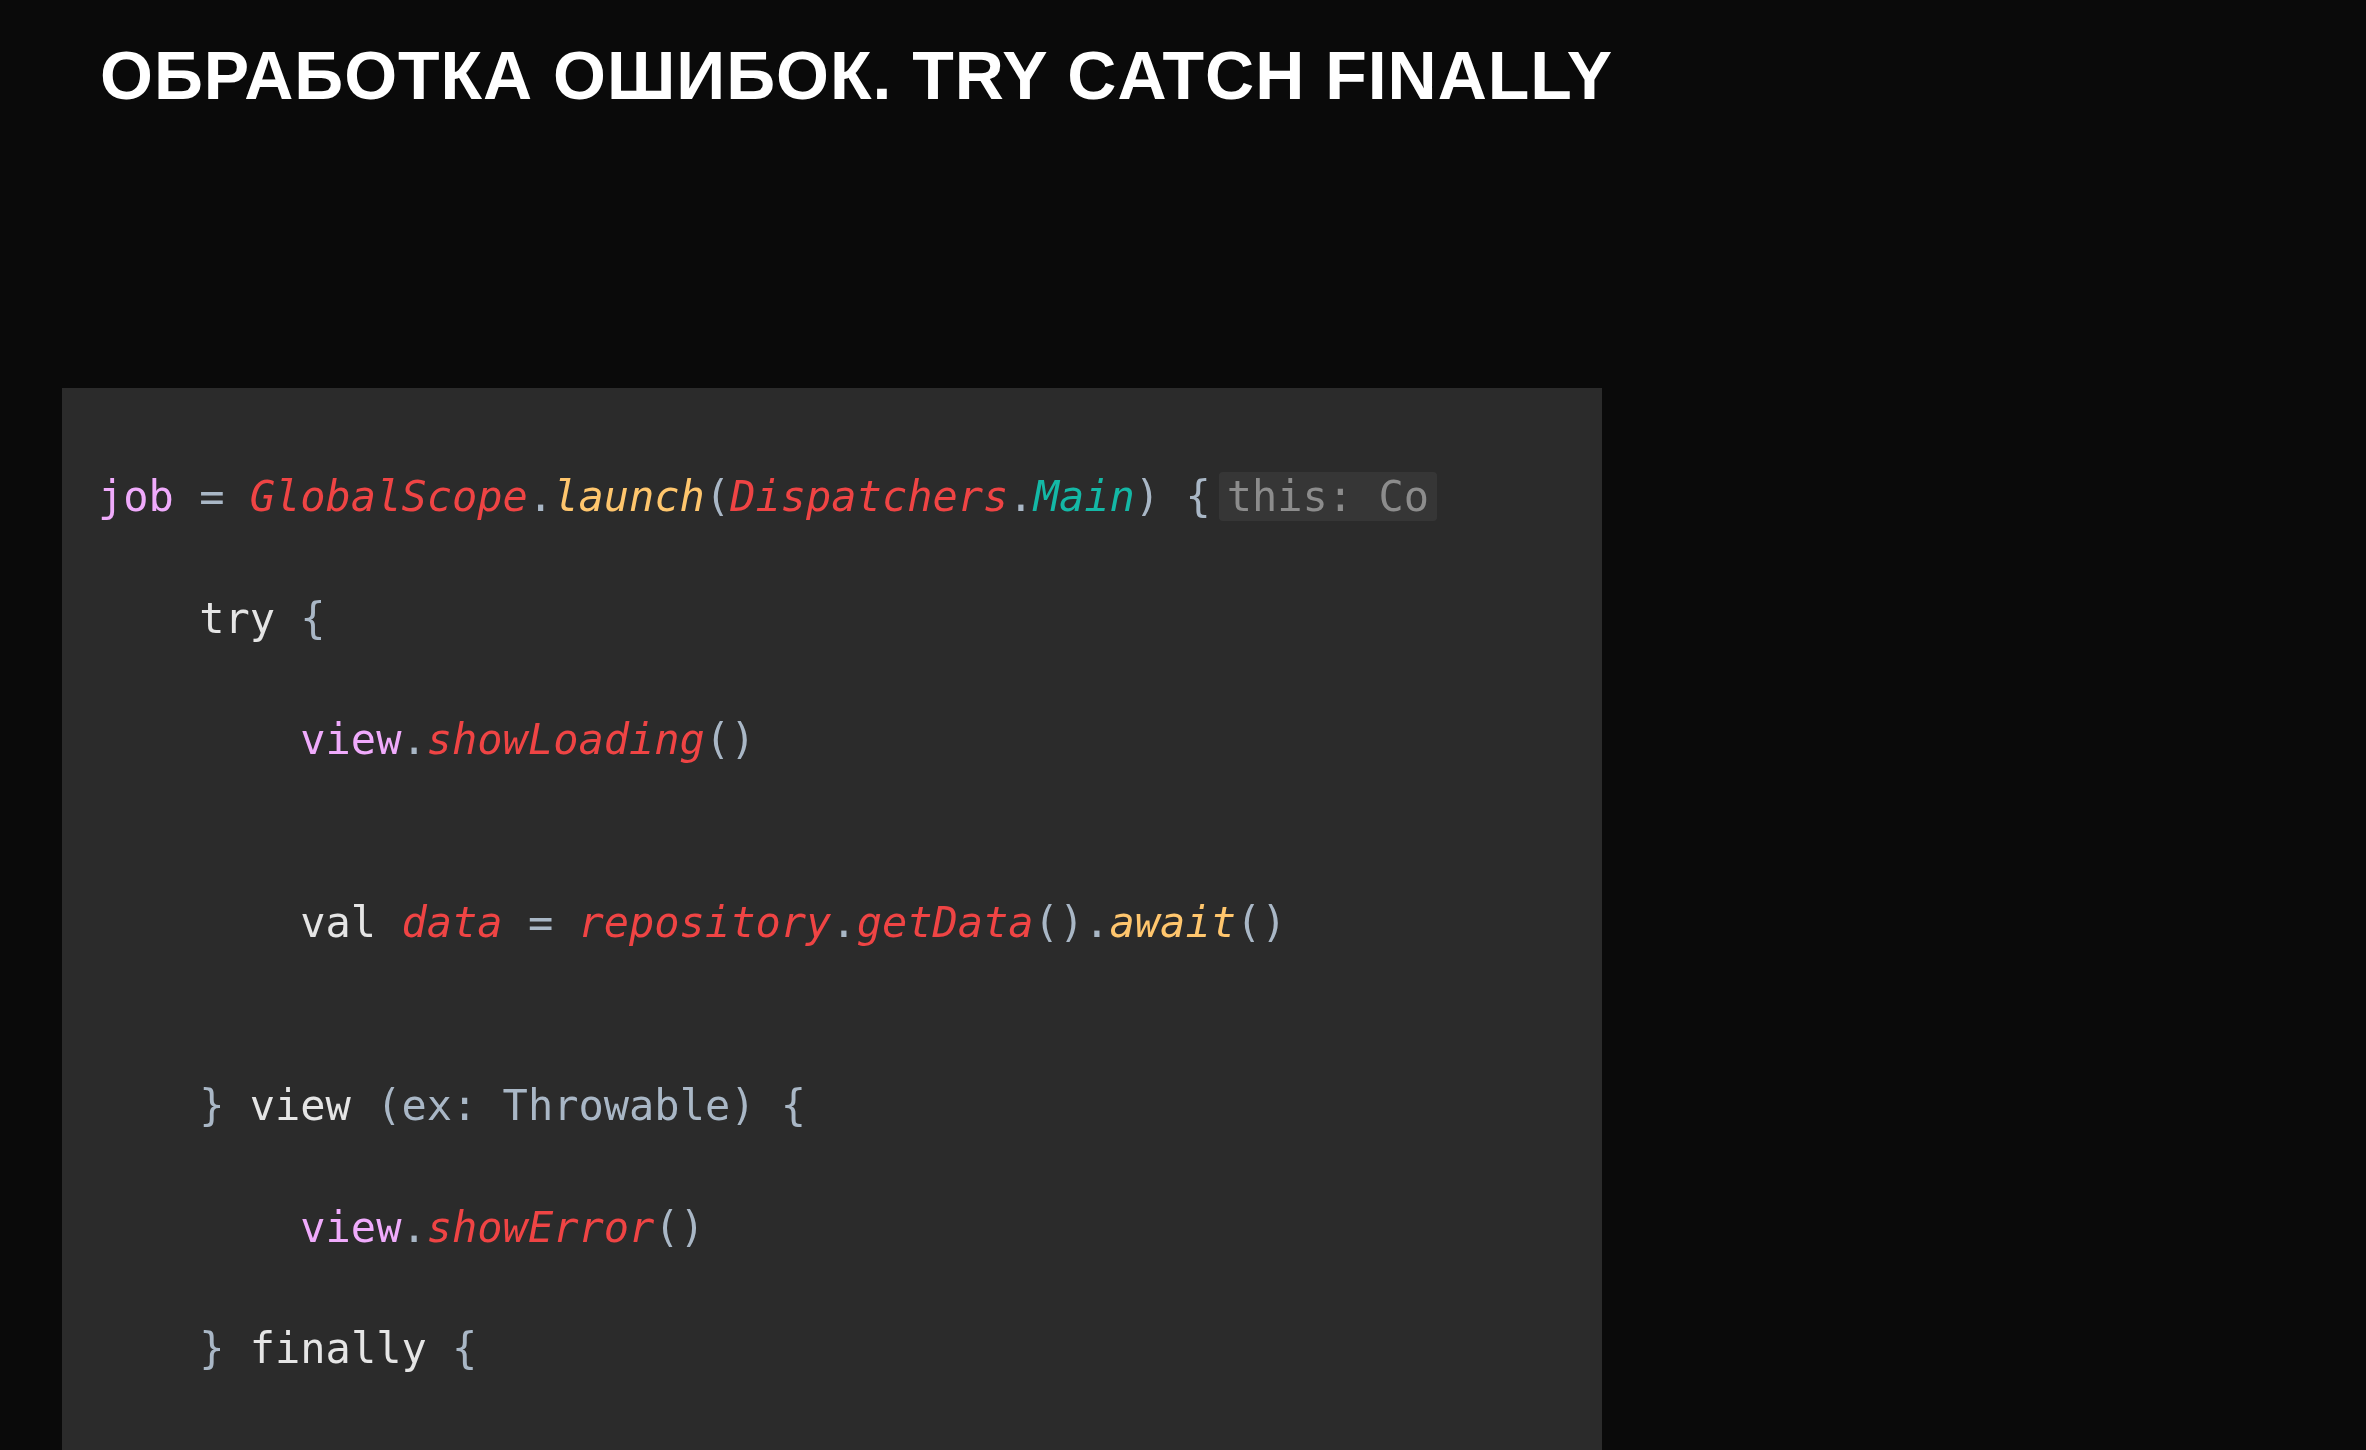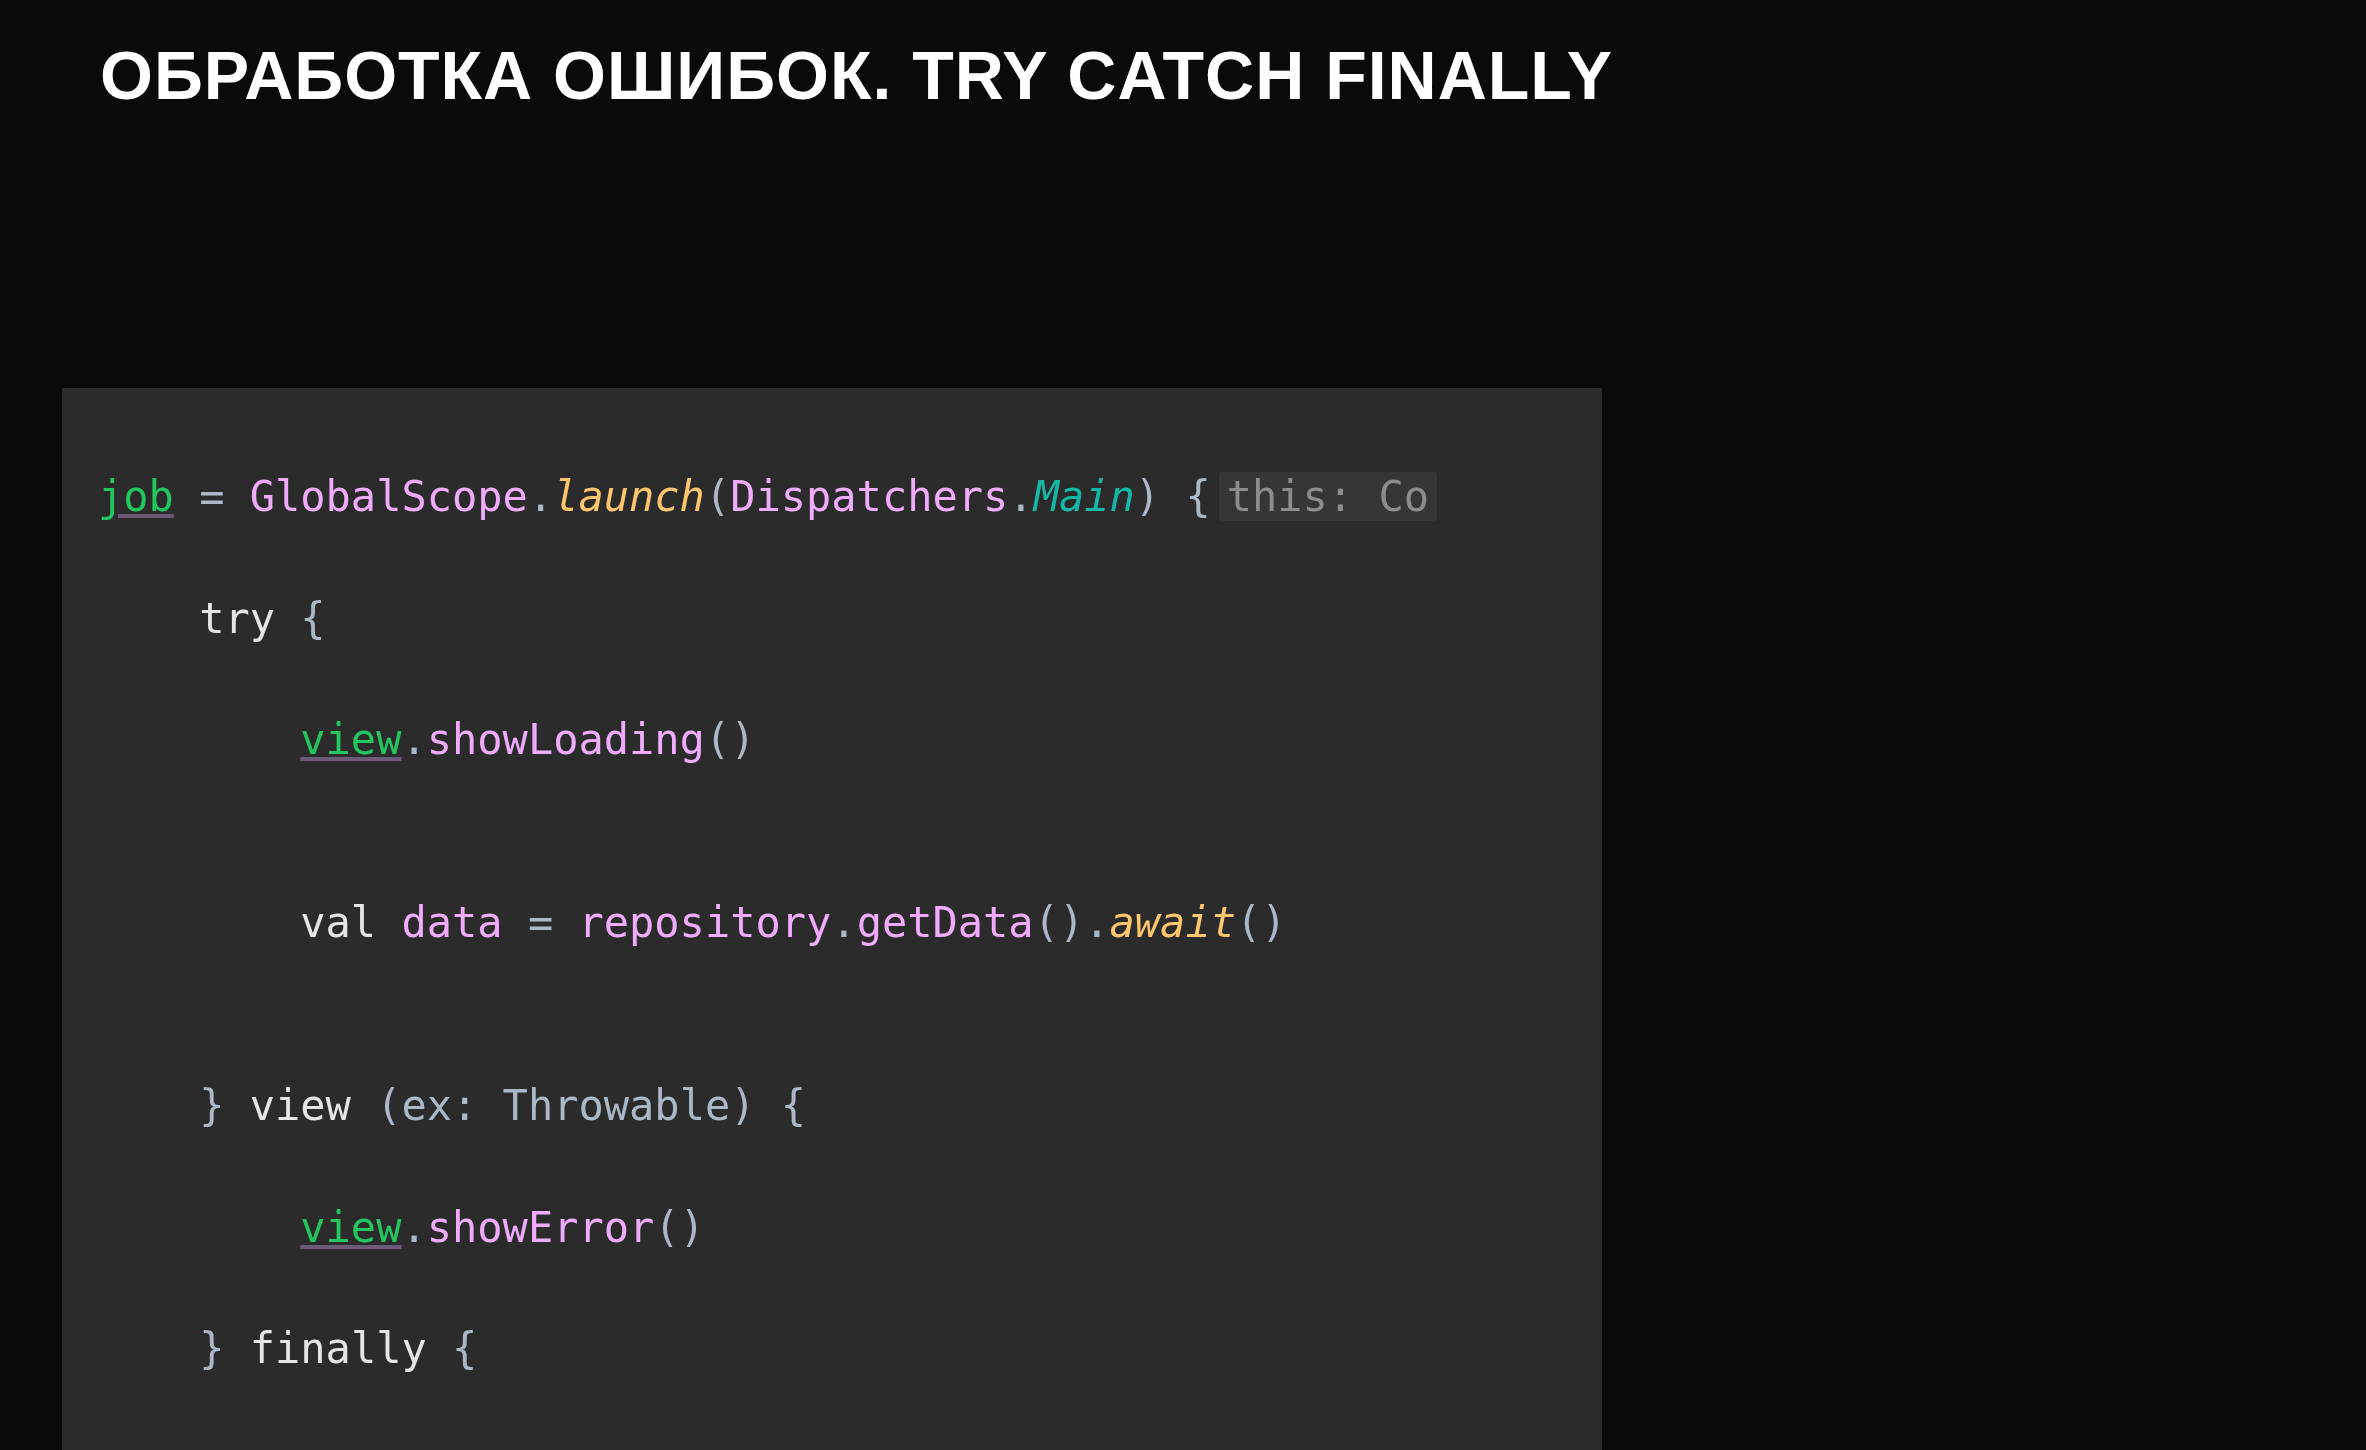--- a/index.html
+++ b/index.html
@@ -38,23 +38,23 @@
     font-family: "Menlo", "Consolas", "DejaVu Sans Mono", monospace;
     font-size: 42px;
     line-height: 1.45;
     color: #a9b7c6;
     white-space: pre;
     overflow: hidden;
   }
   .code-block .line { display: block; }
   
   .tk-keyword   { color: #e5e5e5; }
-  .tk-ident     { color: #f0abfc; }
+  .tk-ident     { color: #ef4444; font-style: italic; }
   .tk-method    { color: #ffc66d; font-style: italic; }
-  .tk-field     { color: #22c55e; text-decoration: underline; text-decoration-color: rgba(152,118,170,0.6); }
+  .tk-field     { color: #f0abfc; text-decoration-color: rgba(152,118,170,0.6); }
   .tk-static    { color: #14b8a6; font-style: italic; }
   .tk-hint      { color: #8c8c8c; background: rgba(120,120,120,0.15); border-radius: 4px; padding: 0 8px; margin-left: 8px; font-style: normal; }
   .tk-punct     { color: #a9b7c6; }
   .tk-brace     { color: #a9b7c6; }
 </style>
 </head>
 <body>
 
 <div class="slide">
 

